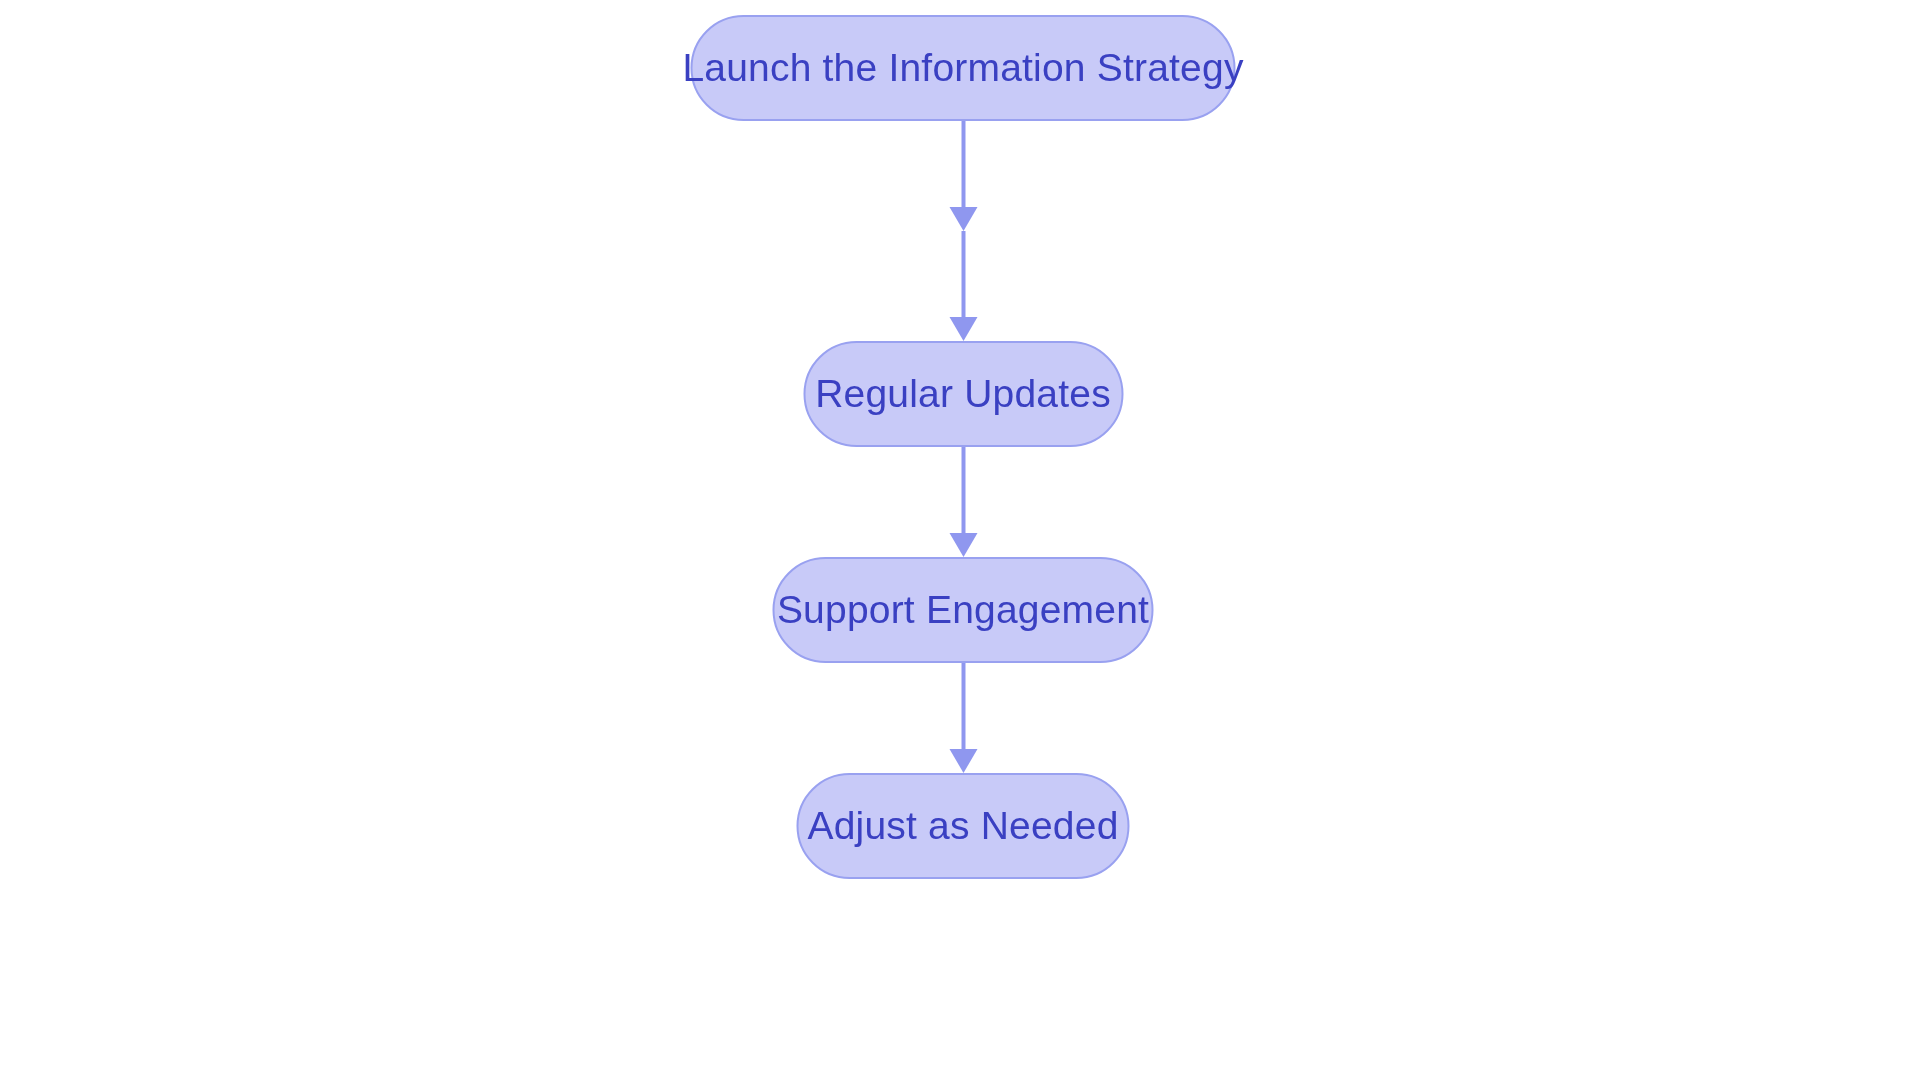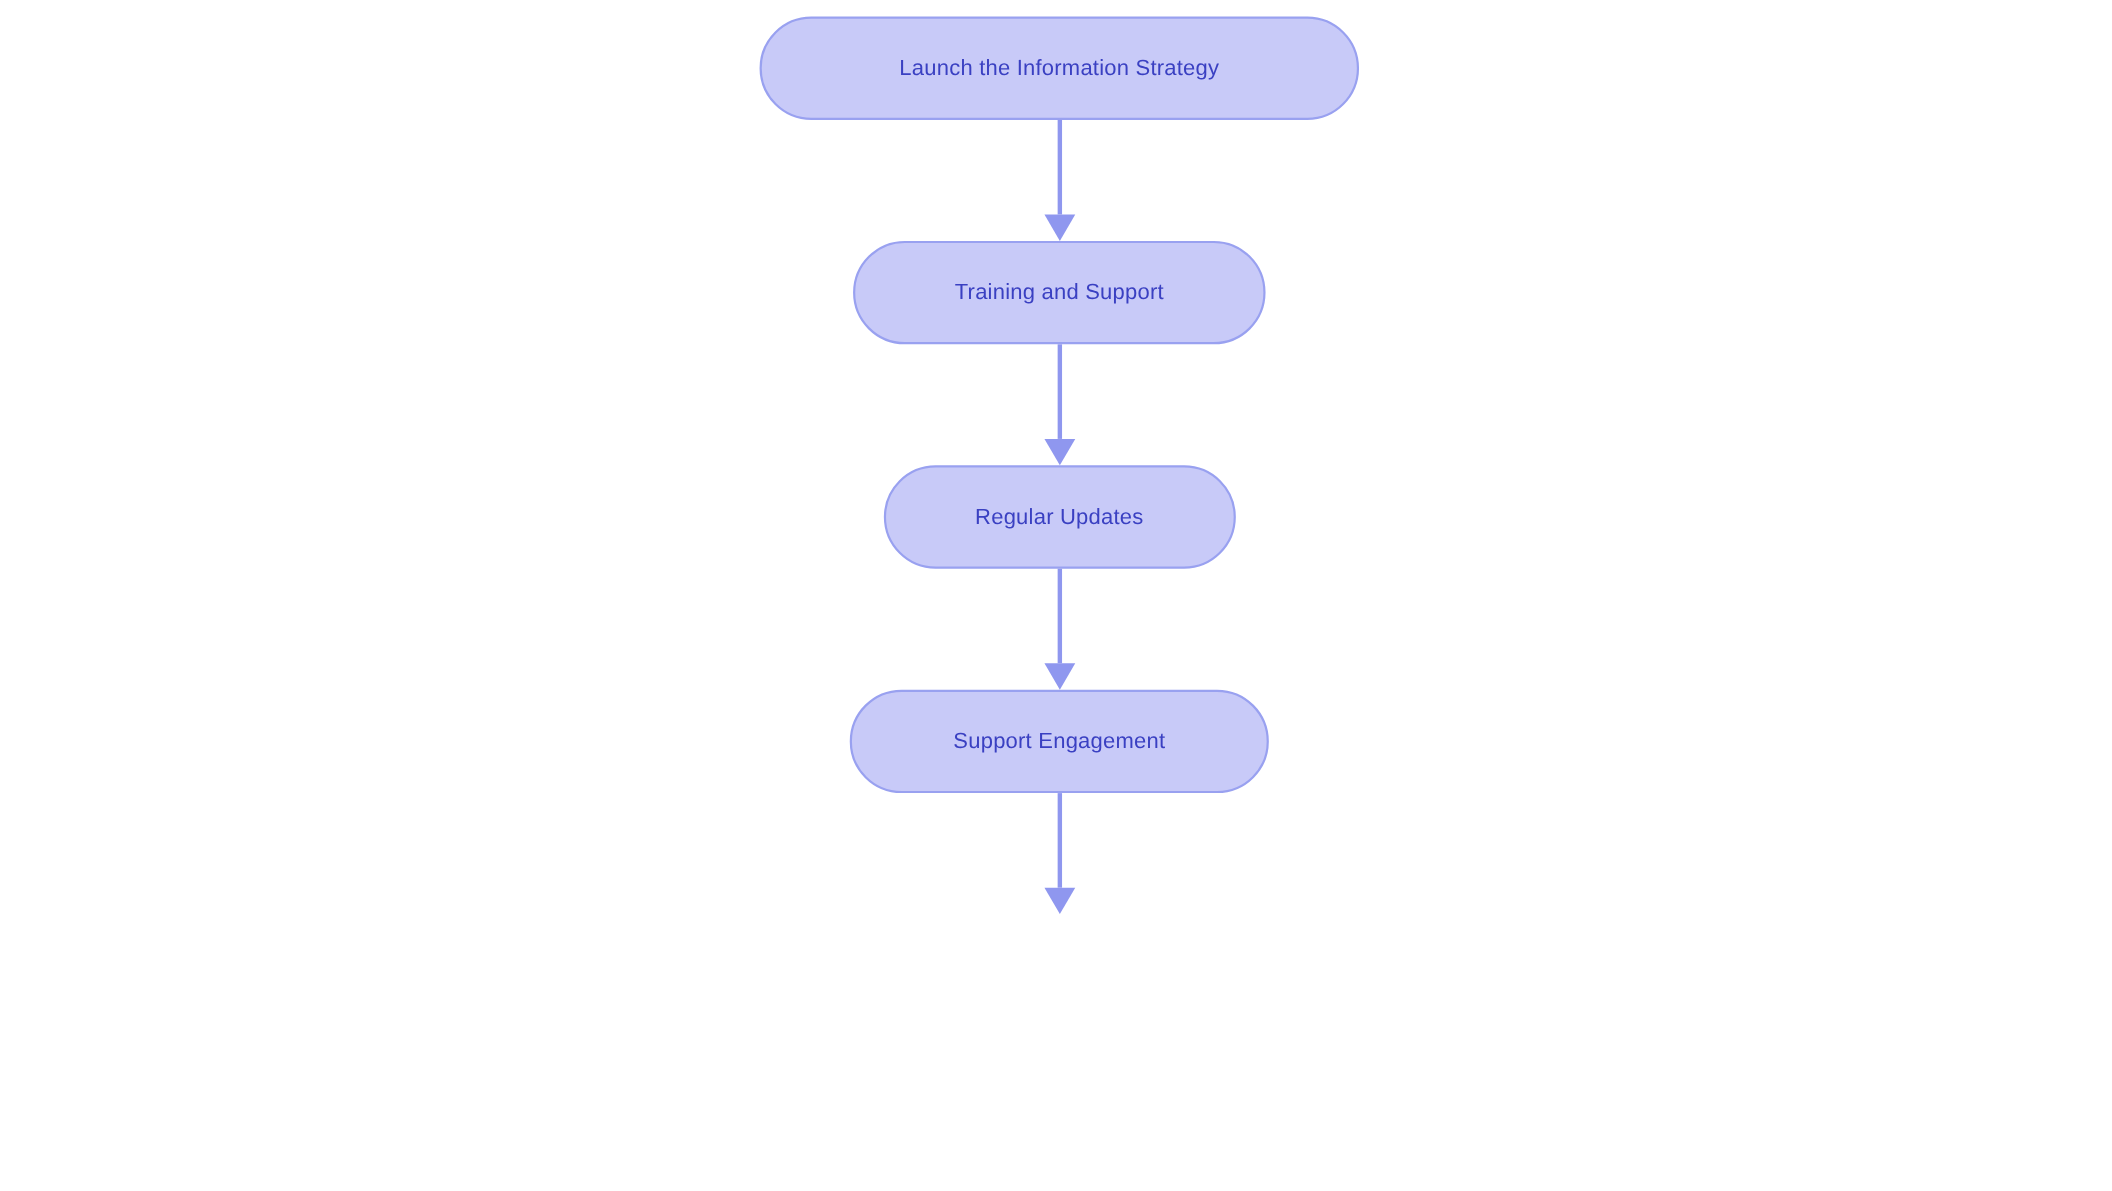--- a/index.html
+++ b/index.html
@@ -17,30 +17,30 @@
   .flowchart {
     position: absolute;
     left: 963px;
     top: 15px;
     transform: translateX(-50%);
     display: flex;
     flex-direction: column;
     align-items: center;
   }
   .flow-node {
-    height: 94px;
+    height: 106px;
     box-sizing: border-box;
     background: var(--node-fill, #c8caf8);
     border: 2px solid var(--node-border, #99a1f0);
     border-radius: 61px;
     display: flex;
     align-items: center;
     justify-content: center;
     color: var(--node-text, #3a40c2);
-    font-size: 20px;
+    font-size: 39px;
     letter-spacing: 0.2px;
     white-space: nowrap;
     text-align: center;
   }
   .node-1 { width: 545px; }
   .node-2 { width: 375px; }
   .node-3 { width: 320px; }
   .node-4 { width: 381px; }
   .node-5 { width: 333px; }
   .flow-arrow {
@@ -71,23 +71,20 @@
 
   <div class="flow-node node-1">
     <span>Launch the Information Strategy</span>
   </div>
 
   <div class="flow-arrow">
     <div class="shaft"></div>
     <div class="head"></div>
   </div>
 
-  <div class="flow-node node-2">
-    <span>Training and Support</span>
-  </div>
 
   <div class="flow-arrow">
     <div class="shaft"></div>
     <div class="head"></div>
   </div>
 
   <div class="flow-node node-3">
     <span>Regular Updates</span>
   </div>
 
@@ -98,14 +95,17 @@
 
   <div class="flow-node node-4">
     <span>Support Engagement</span>
   </div>
 
   <div class="flow-arrow">
     <div class="shaft"></div>
     <div class="head"></div>
   </div>
 
+  <div class="flow-node node-5">
+    <span>Adjust as Needed</span>
+  </div>
 
 </div>
 
 </body></html>

